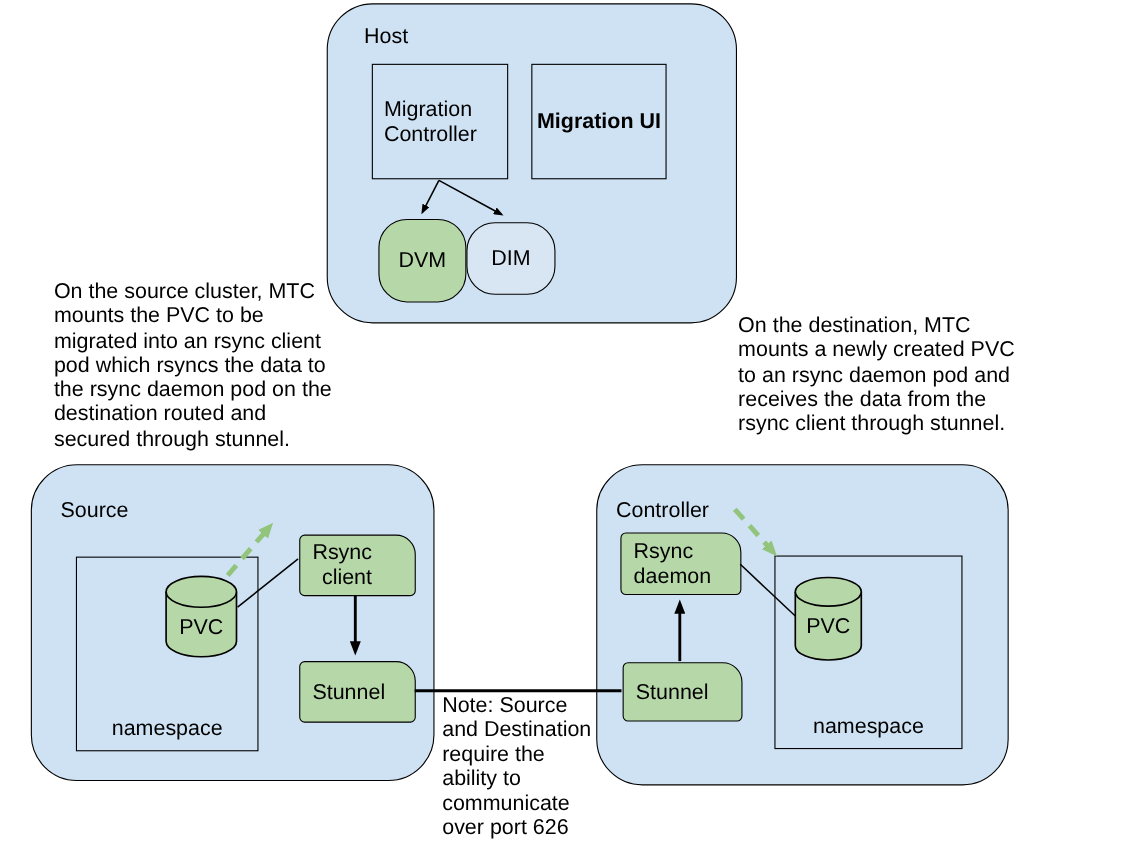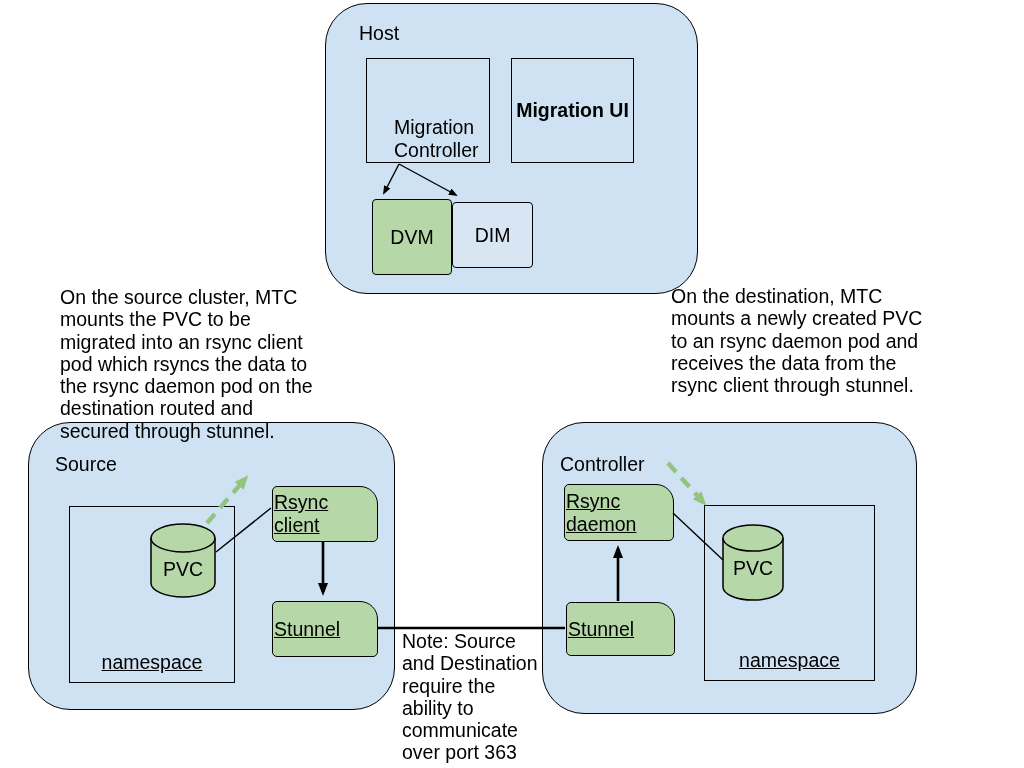--- a/index.html
+++ b/index.html
@@ -19,72 +19,72 @@
   .cluster{
     position:absolute;background:var(--blue-fill);
     border:1.6px solid var(--ink);border-radius:42px;
   }
   .cluster-label{position:absolute;white-space:nowrap;}
   .box{
     position:absolute;background:var(--blue-fill);
     border:1.5px solid var(--ink);box-sizing:border-box;
   }
   .multiline{white-space:pre-line;}
-  .mc-box{display:flex;align-items:flex-end;padding-left:27px;line-height:23px;}
+  .mc-box{display:flex;align-items:center;padding-left:10px;line-height:23px;}
   .mui-box{display:flex;align-items:center;justify-content:center;}
   .pill{
-    position:absolute;border:1.5px solid var(--ink);border-radius:4px;
+    position:absolute;border:1.5px solid var(--ink);border-radius:26px;
     display:flex;align-items:center;justify-content:center;box-sizing:border-box;
   }
   .pill.dvm{background:var(--green-fill);}
   .pill.dim{background:var(--dim-fill);}
   .gbox{
     position:absolute;background:var(--green-fill);
     border:1.5px solid var(--ink);border-radius:5px 18px 5px 5px;
     box-sizing:border-box;display:flex;align-items:center;
-    padding-left:1px;line-height:23px;text-decoration:underline;
+    padding-left:11px;line-height:23px;
   }
   .ns-box{
     position:absolute;border:1.5px solid var(--ink);box-sizing:border-box;
-    display:flex;align-items:flex-end;justify-content:center;text-decoration:underline;
+    display:flex;align-items:flex-end;justify-content:center;
   }
   .ns-label{margin-bottom:8px;}
   .note{position:absolute;line-height:22.3px;white-space:pre-line;}
   svg.overlay{position:absolute;left:0;top:0;z-index:5;pointer-events:none;}
   .cyl-fill{fill:var(--green-fill);stroke:var(--ink);stroke-width:1.5;}
   .svg-label{font-family:"Liberation Sans","DejaVu Sans",sans-serif;font-size:19.5px;fill:var(--ink);}
   .thin-line{stroke:var(--ink);stroke-width:1.4;fill:none;}
   .bold-line{stroke:var(--ink);stroke-width:2.6;fill:none;}
   .dash-line{stroke:var(--green-arrow);stroke-width:4.5;fill:none;stroke-dasharray:12 8;}
   .head-black{fill:var(--ink);}
   .head-green{fill:var(--green-arrow);}
 </style>
 </head>
 <body>
 
 <div class="stage">
 
-  <div class="cluster" style="left:297px;top:3px;width:371px;height:289px;margin-left:28px;">
+  <div class="cluster" style="left:297px;top:3px;width:371px;height:289px;">
     <div class="cluster-label" style="left:33px;top:18px;">Host</div>
     <div class="box mc-box multiline" style="left:40px;top:54px;width:124px;height:105px;">
       <span>Migration
 Controller</span>
     </div>
     <div class="box mui-box" style="left:185px;top:54px;width:123px;height:105px;font-weight:bold;">
       <span>Migration UI</span>
     </div>
     <div class="pill dvm" style="left:46px;top:195px;width:80px;height:76px;">
       <span>DVM</span>
     </div>
     <div class="pill dim" style="left:126px;top:198px;width:81px;height:66px;">
       <span>DIM</span>
     </div>
   </div>
 
-  <div class="cluster" style="left:28px;top:422px;width:365px;height:286px;">
+  <div class="cluster" style="left:28px;top:422px;width:365px;height:286px;text-align:right;">
     <div class="cluster-label" style="left:26px;top:30px;">Source</div>
     <div class="ns-box" style="left:40px;top:83px;width:166px;height:177px;background:transparent;">
       <span class="ns-label">namespace</span>
     </div>
     <div class="gbox multiline" style="left:243px;top:63px;width:106px;height:56px;">
       <span>Rsync
 client</span>
     </div>
     <div class="gbox" style="left:243px;top:178px;width:106px;height:56px;">
       <span>Stunnel</span>
@@ -98,38 +98,38 @@
 daemon</span>
     </div>
     <div class="gbox" style="left:23px;top:179px;width:109px;height:54px;">
       <span>Stunnel</span>
     </div>
     <div class="ns-box" style="left:161px;top:82px;width:171px;height:176px;background:transparent;">
       <span class="ns-label">namespace</span>
     </div>
   </div>
 
-  <div class="note" style="left:60px;top:254px;width:300px;margin-top:32px;">On the source cluster, MTC
+  <div class="note" style="left:49px;top:254px;width:300px;">On the source cluster, MTC
 mounts the PVC to be
 migrated into an rsync client
 pod which rsyncs the data to
 the rsync daemon pod on the
 destination routed and
 secured through stunnel.</div>
   <div class="note" style="left:671px;top:285px;width:290px;">On the destination, MTC
 mounts a newly created PVC
 to an rsync daemon pod and
 receives the data from the
 rsync client through stunnel.</div>
   <div class="note" style="left:402px;top:630px;width:180px;">Note: Source
 and Destination
 require the
 ability to
 communicate
-over port 363</div>
+over port 626</div>
 
   <svg class="overlay" width="1024" height="768" viewBox="0 0 1024 768">
     <defs>
       <marker id="mSmall" markerUnits="userSpaceOnUse" markerWidth="9" markerHeight="7" viewBox="0 0 9 7" refX="7" refY="3.5" orient="auto">
         <path class="head-black" d="M0,0 L9,3.5 L0,7 Z"></path>
       </marker>
       <marker id="mBold" markerUnits="userSpaceOnUse" markerWidth="13" markerHeight="10" viewBox="0 0 13 10" refX="9" refY="5" orient="auto">
         <path class="head-black" d="M0,0 L13,5 L0,10 Z"></path>
       </marker>
       <marker id="mGreen" markerUnits="userSpaceOnUse" markerWidth="14" markerHeight="12" viewBox="0 0 14 12" refX="9" refY="6" orient="auto">

